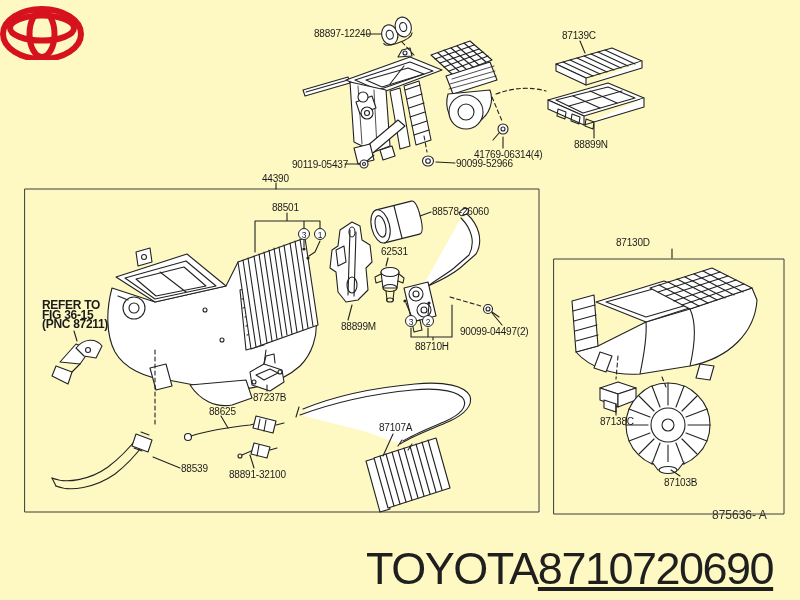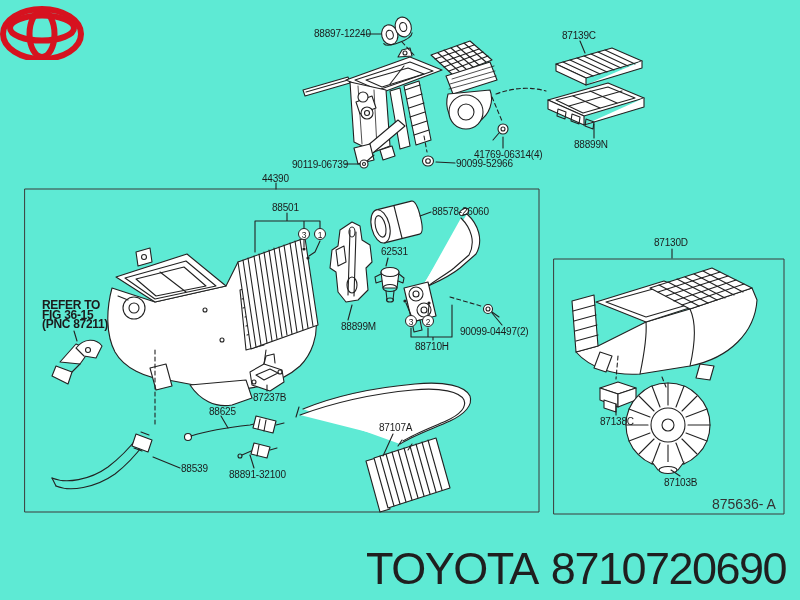--- a/index.html
+++ b/index.html
@@ -1,35 +1,35 @@
 <!DOCTYPE html>
 <html><head>
 <meta charset="utf-8">
 <style>
   html,body{margin:0;padding:0;background:#fff;}
-  .stage{position:relative;width:800px;height:600px;background:#5eead4;overflow:hidden;
+  .stage{position:relative;width:800px;height:600px;background:#fef9c3;overflow:hidden;
          font-family:"Liberation Sans",sans-serif;}
   .stage svg{position:absolute;left:0;top:0;}
   .art path,.art line,.art polyline,.art circle,.art ellipse,.art rect{
      fill:none;stroke:#222;stroke-width:1.1;stroke-linejoin:round;stroke-linecap:round;}
   .art .w{fill:#fff;}
   .art .thin{stroke-width:0.8;}
   .art .dash{stroke-dasharray:4 3;stroke-width:1;}
   .art .dot{fill:#222;stroke:none;}
   .art .box{stroke:#3a3a3a;stroke-width:1;fill:none;}
   .lbl{position:absolute;font-size:10px;letter-spacing:-0.2px;color:#1b1b1b;
        white-space:nowrap;line-height:11px;}
   .callout{position:absolute;width:12px;height:12px;border:1.1px solid #222;border-radius:50%;
        font-size:8.5px;line-height:12px;text-align:center;color:#1b1b1b;background:#fff;box-sizing:border-box;}
   .note{position:absolute;left:42px;top:301px;font-size:12px;font-weight:bold;
        letter-spacing:-0.3px;line-height:9.5px;color:#1b1b1b;}
-  .sheet-code{position:absolute;left:712px;top:496px;font-size:14px;color:#333;}
+  .sheet-code{position:absolute;left:712px;top:508px;font-size:12px;color:#333;}
   .footer-text{position:absolute;left:366px;top:543px;font-size:45px;letter-spacing:-1.5px;
        color:#1f1f1f;white-space:nowrap;}
-  .footer-text .pn{margin-left:13px;}
+  .footer-text .pn{text-decoration:underline;}
   .logo{position:absolute;left:0;top:540px;}
 </style>
 </head>
 <body>
 
 <div class="stage">
 
   <svg class="art" width="800" height="600" viewBox="0 0 800 600">
 
     <rect class="box" x="25" y="189" width="514" height="323"></rect>
@@ -393,36 +393,36 @@
       <line x1="155" y1="350" x2="155" y2="424"></line>
       <line x1="450" y1="297" x2="481" y2="306"></line>
       <line x1="618" y1="356" x2="616" y2="379"></line>
       <line x1="662" y1="377" x2="666" y2="387"></line>
     </g>
   </svg>
 
   <div class="lbl" style="left:314px;top:28px">88897-12240</div>
   <div class="lbl" style="left:562px;top:30px">87139C</div>
   <div class="lbl" style="left:574px;top:139px">88899N</div>
-  <div class="lbl" style="left:292px;top:159px">90119-06739</div>
+  <div class="lbl" style="left:292px;top:159px">90119-05437</div>
   <div class="lbl" style="left:456px;top:158px">90099-52966</div>
   <div class="lbl" style="left:474px;top:149px">41769-06314(4)</div>
   <div class="lbl" style="left:262px;top:173px">44390</div>
   <div class="lbl" style="left:272px;top:202px">88501</div>
   <div class="lbl" style="left:432px;top:206px">88578-26060</div>
   <div class="lbl" style="left:381px;top:246px">62531</div>
   <div class="lbl" style="left:341px;top:321px">88899M</div>
   <div class="lbl" style="left:415px;top:341px">88710H</div>
   <div class="lbl" style="left:460px;top:326px">90099-04497(2)</div>
   <div class="lbl" style="left:253px;top:392px">87237B</div>
   <div class="lbl" style="left:209px;top:406px">88625</div>
   <div class="lbl" style="left:229px;top:469px">88891-32100</div>
   <div class="lbl" style="left:181px;top:463px">88539</div>
   <div class="lbl" style="left:379px;top:422px">87107A</div>
-  <div class="lbl" style="left:654px;top:237px">87130D</div>
+  <div class="lbl" style="left:616px;top:237px">87130D</div>
   <div class="lbl" style="left:600px;top:416px">87138C</div>
   <div class="lbl" style="left:664px;top:477px">87103B</div>
 
   <div class="callout" style="left:298px;top:228px">3</div>
   <div class="callout" style="left:314px;top:228px">1</div>
   <div class="callout" style="left:405px;top:315px">3</div>
   <div class="callout" style="left:422px;top:315px">2</div>
 
   <div class="note">
     <div>REFER TO</div>

